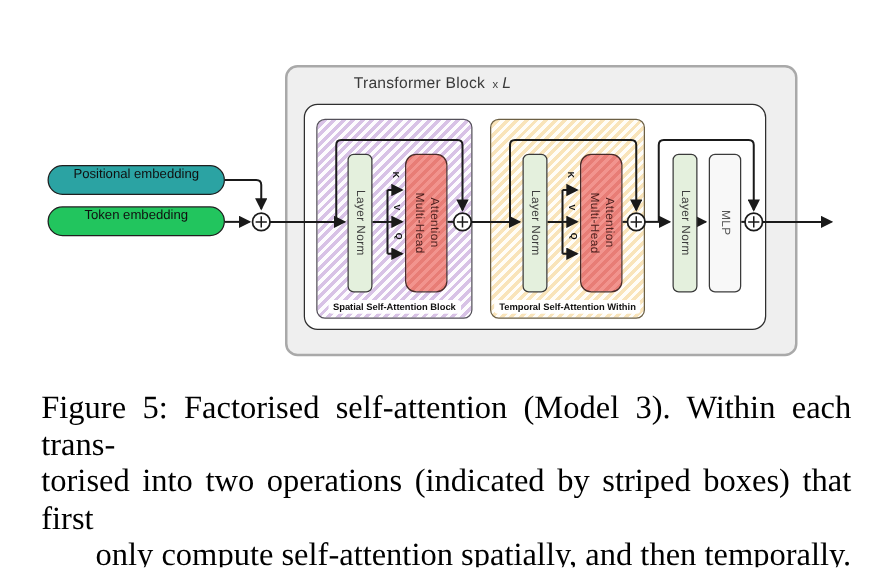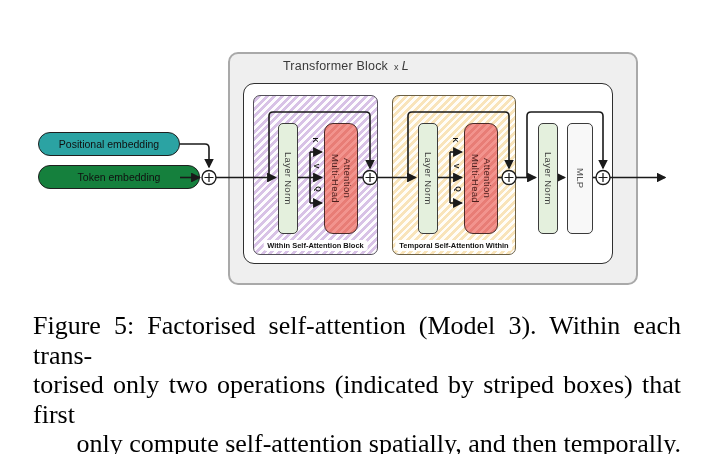--- a/index.html
+++ b/index.html
@@ -40,24 +40,24 @@
   .mha .vtext{color:#4a1f1d;}
   .mlp{left:567px;top:123px;width:26px;height:111px;background:#f8f8f8;
        border:1.3px solid #3b3b3b;border-radius:5px;}
   .mlp .vtext{color:#555;}
 
   
   .kvq{position:absolute;width:10px;height:10px;font-size:7px;font-weight:700;color:#111;
        text-align:center;line-height:10px;transform:rotate(90deg);z-index:5;}
 
   
-  .pill{display:flex;align-items:center;justify-content:center;border-radius:13px;
+  .pill{display:flex;align-items:flex-start;justify-content:center;border-radius:13px;
         border:1.5px solid #1f1f1f;font-size:10.5px;color:#101010;z-index:2;}
   .pill-positional{left:38px;top:132px;width:142px;height:24px;background:#2ba3a3;}
-  .pill-token{left:38px;top:165px;width:162px;height:24px;background:#15803d;}
+  .pill-token{left:38px;top:165px;width:142px;height:24px;background:#22c55e;}
 
   
   .overlay{position:absolute;left:0;top:0;z-index:3;pointer-events:none;}
 
   
   .caption{position:absolute;left:33px;top:311px;width:648px;z-index:2;
            font-family:"Liberation Serif",serif;font-size:26px;line-height:29.5px;color:#000;}
   .caption .jline{text-align:justify;text-align-last:justify;}
   .caption .lline{text-align:right;font-family:Liberation Serif, serif;}
 </style>
@@ -66,21 +66,21 @@
 
 <div class="page">
 
   <div class="abs outer-box"></div>
   <div class="abs diagram-title">
     <span>Transformer Block</span><span class="times">x</span><span class="repeat">L</span>
   </div>
   <div class="abs inner-box"></div>
 
   <div class="abs striped spatial-box">
-    <span class="block-label">Within Self-Attention Block</span>
+    <span class="block-label">Spatial Self-Attention Block</span>
   </div>
   <div class="abs striped temporal-box">
     <span class="block-label">Temporal Self-Attention Within</span>
   </div>
 
   <svg class="overlay" width="708" height="300" viewBox="0 0 708 300">
     <defs>
       <marker id="ah" viewBox="0 0 10 10" refX="8.5" refY="5" markerWidth="6.2" markerHeight="6.2" orient="auto-start-reverse">
         <path d="M0,0 L10,5 L0,10 z" fill="#1a1a1a"></path>
       </marker>
@@ -166,17 +166,17 @@
 
   <div class="abs pill pill-positional">
     <span>Positional embedding</span>
   </div>
   <div class="abs pill pill-token">
     <span>Token embedding</span>
   </div>
 
   <div class="caption">
     <div class="jline">Figure 5: Factorised self-attention (Model 3). Within each trans-</div>
-    <div class="jline">torised only two operations (indicated by striped boxes) that first</div>
+    <div class="jline">torised into two operations (indicated by striped boxes) that first</div>
     <div class="lline">only compute self-attention spatially, and then temporally.</div>
   </div>
 
 </div>
 
 </body></html>

